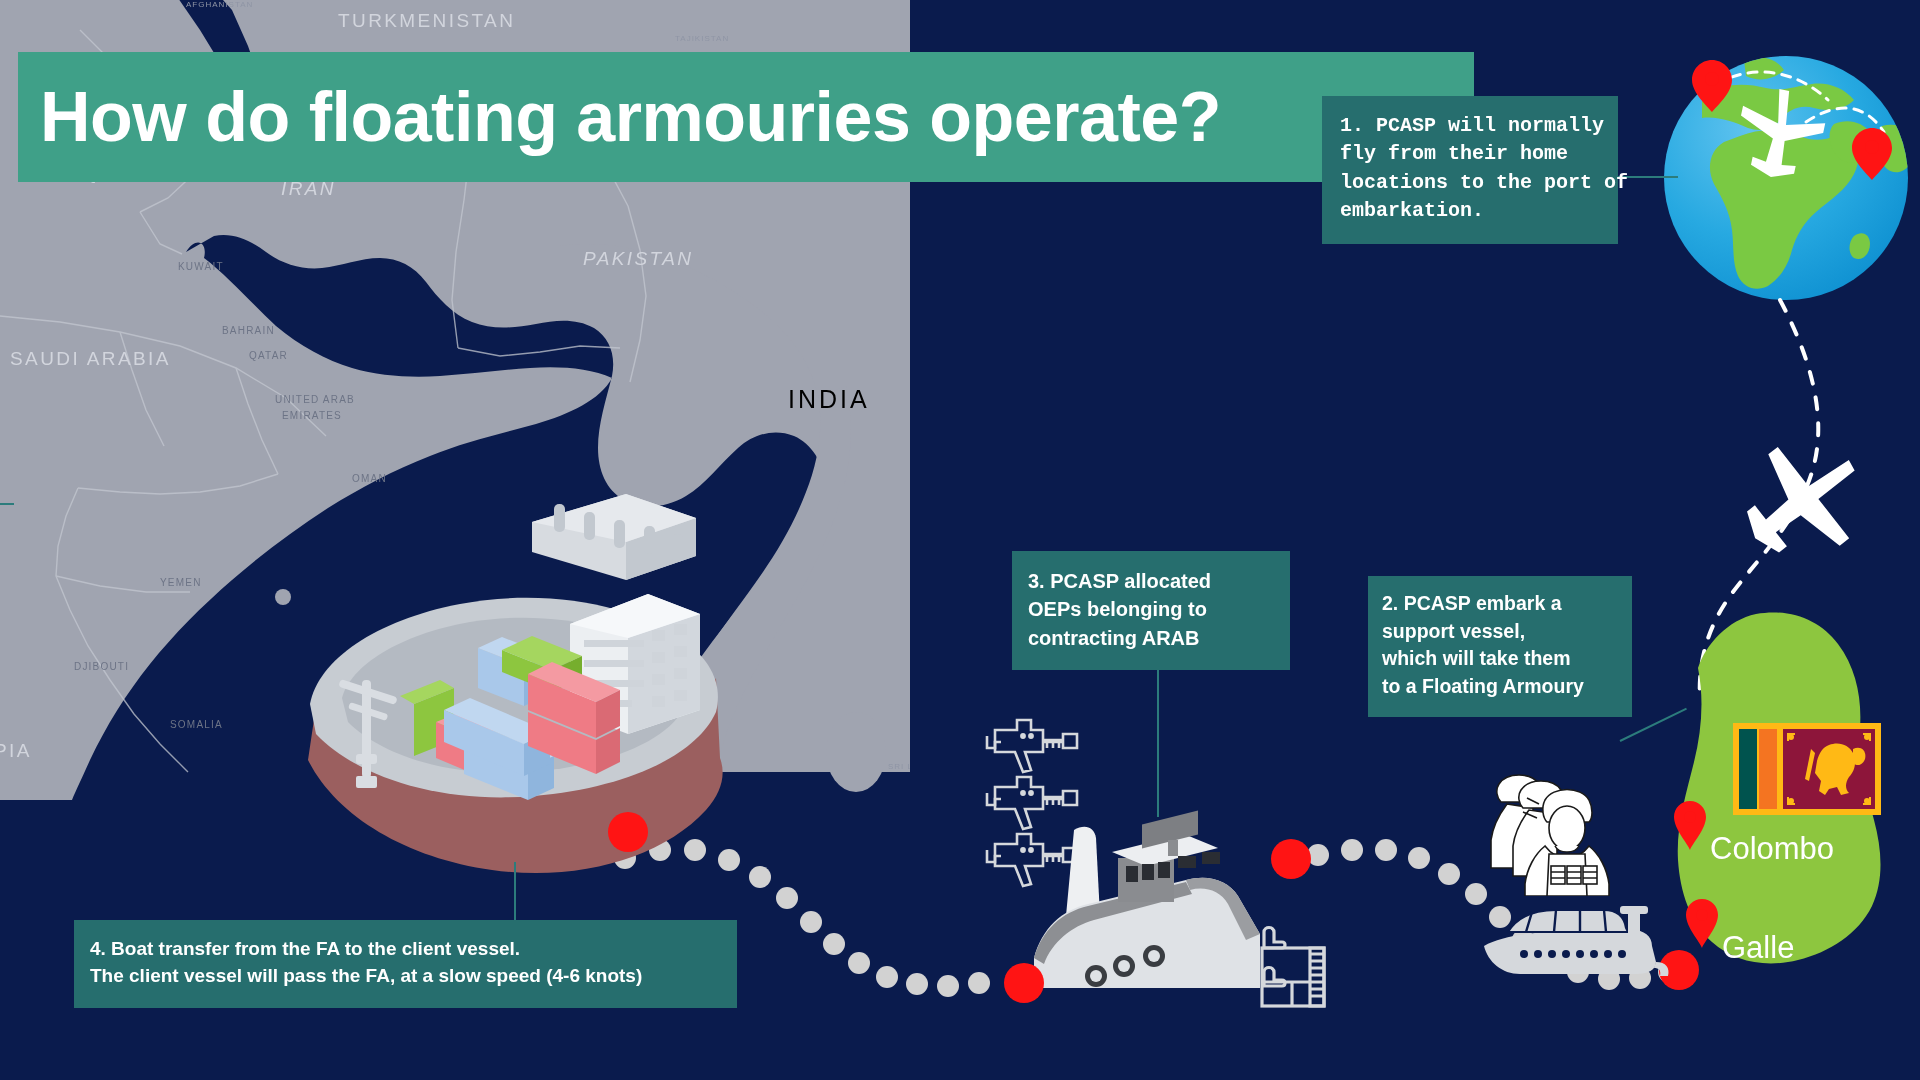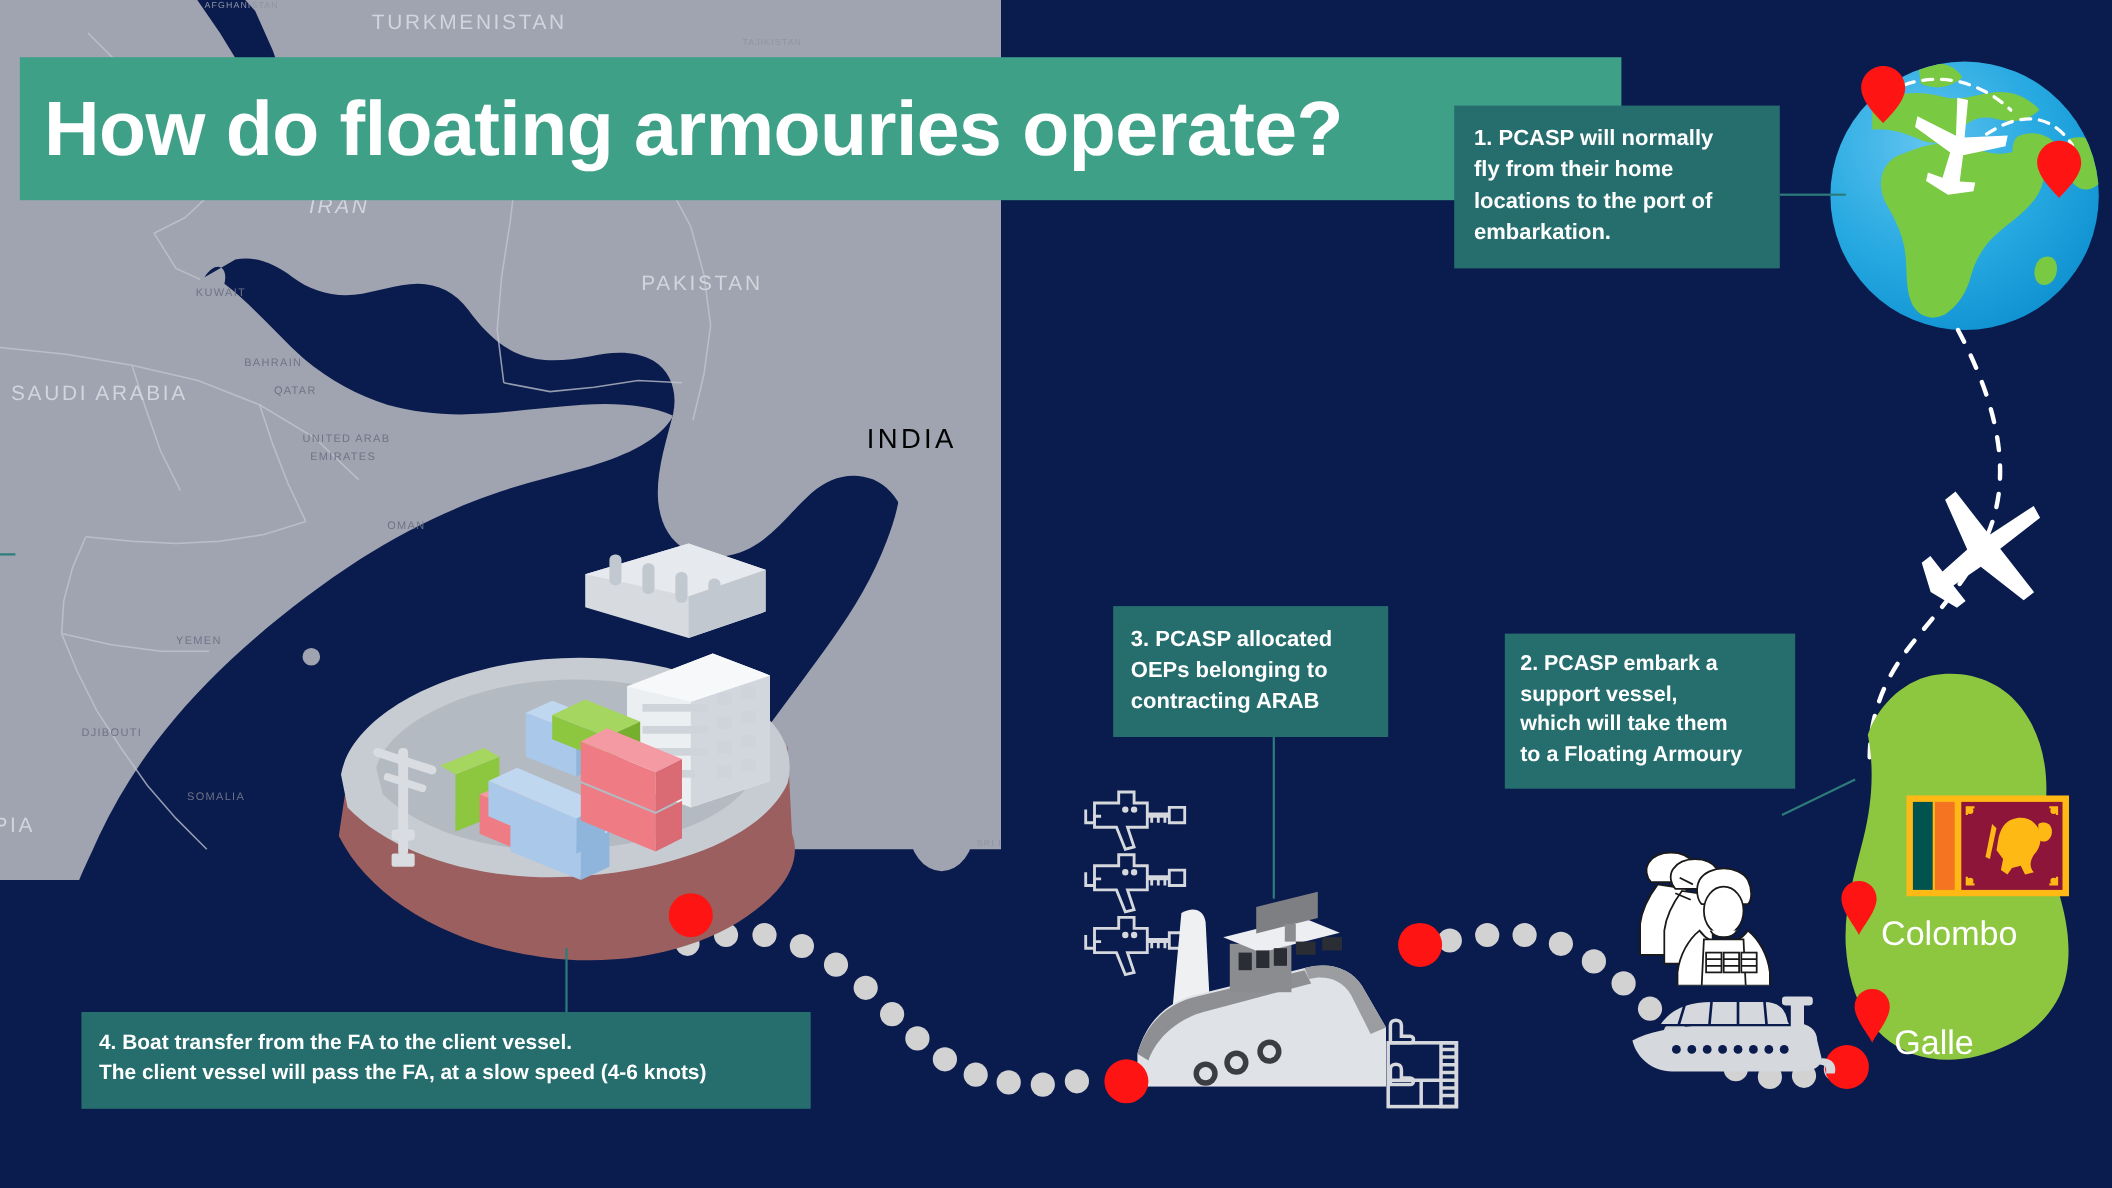--- a/index.html
+++ b/index.html
@@ -59,23 +59,23 @@
   .callout {
     position: absolute;
     background: #266e6e;
     color: #ffffff;
     font-weight: bold;
     line-height: 1.42;
     font-family: "Liberation Sans", sans-serif;
   }
   .callout .ln { display: block; white-space: nowrap; }
   #callout-1 { left: 1322px; top: 96px;  width: 296px; padding: 16px 16px 18px 18px; font-size: 20px; }
-  #callout-1 .ln { padding-left: 26px; text-indent: -26px; }
+  #callout-1 .ln { padding-left: 26px; text-indent: -26px; font-family: Liberation Mono, monospace; }
   #callout-2 { left: 1368px; top: 576px; width: 264px; padding: 14px 12px 16px 14px; font-size: 19.5px; }
-  #callout-3 { left: 1012px; top: 551px; width: 250px; padding: 16px 14px 18px 16px; font-size: 20px; }
+  #callout-3 { left: 1012px; top: 551px; width: 278px; padding: 16px 14px 18px 16px; font-size: 20px; }
   #callout-4 { left: 74px;  top: 920px; width: 663px; padding: 16px 14px 18px 16px; font-size: 19px; }
 
   .connector { position: absolute; background: #2c7c7c; }
 
   
   #globe { position: absolute; left: 1648px; top: 40px; width: 276px; height: 276px; }
 
   
   #srilanka { position: absolute; left: 1660px; top: 610px; width: 262px; height: 370px; }
   .city-label {
@@ -174,21 +174,21 @@
 
       <circle cx="283" cy="597" r="8" fill="#a0a4b0"></circle>
     </svg>
 
     <div id="map-labels">
         <span class="country-label cl-mid" style="left: 338px; top: 10px;">TURKMENISTAN</span>
         <span class="country-label cl-tiny" style="left: 639px; top: 34px;">TAJIKISTAN</span>
         <span class="country-label cl-tiny" style="left: 150px; top: 0px;">AFGHANISTAN</span>
         <span class="country-label cl-mid" style="left: 44px; top: 162px;">IRAQ</span>
         <span class="country-label cl-mid" style="left: 281px; top: 178px; font-style: italic;">IRAN</span>
-        <span class="country-label cl-mid" style="left: 583px; top: 248px;">PAKISTAN</span>
+        <span class="country-label cl-mid" style="left: 583px; top: 248px; font-style: italic;">PAKISTAN</span>
         <span class="country-label cl-mid" style="left: 10px; top: 348px;">SAUDI ARABIA</span>
         <span class="country-label cl-big" style="left: 788px; top: 385px;">INDIA</span>
         <span class="country-label cl-small" style="left: 178px; top: 261px;">KUWAIT</span>
         <span class="country-label cl-small" style="left: 222px; top: 325px;">BAHRAIN</span>
         <span class="country-label cl-small" style="left: 249px; top: 350px;">QATAR</span>
         <span class="country-label cl-small" style="left: 275px; top: 394px;">UNITED ARAB</span>
         <span class="country-label cl-small" style="left: 282px; top: 410px;">EMIRATES</span>
         <span class="country-label cl-small" style="left: 352px; top: 473px;">OMAN</span>
         <span class="country-label cl-small" style="left: 160px; top: 577px;">YEMEN</span>
         <span class="country-label cl-small" style="left: 74px; top: 661px;">DJIBOUTI</span>

